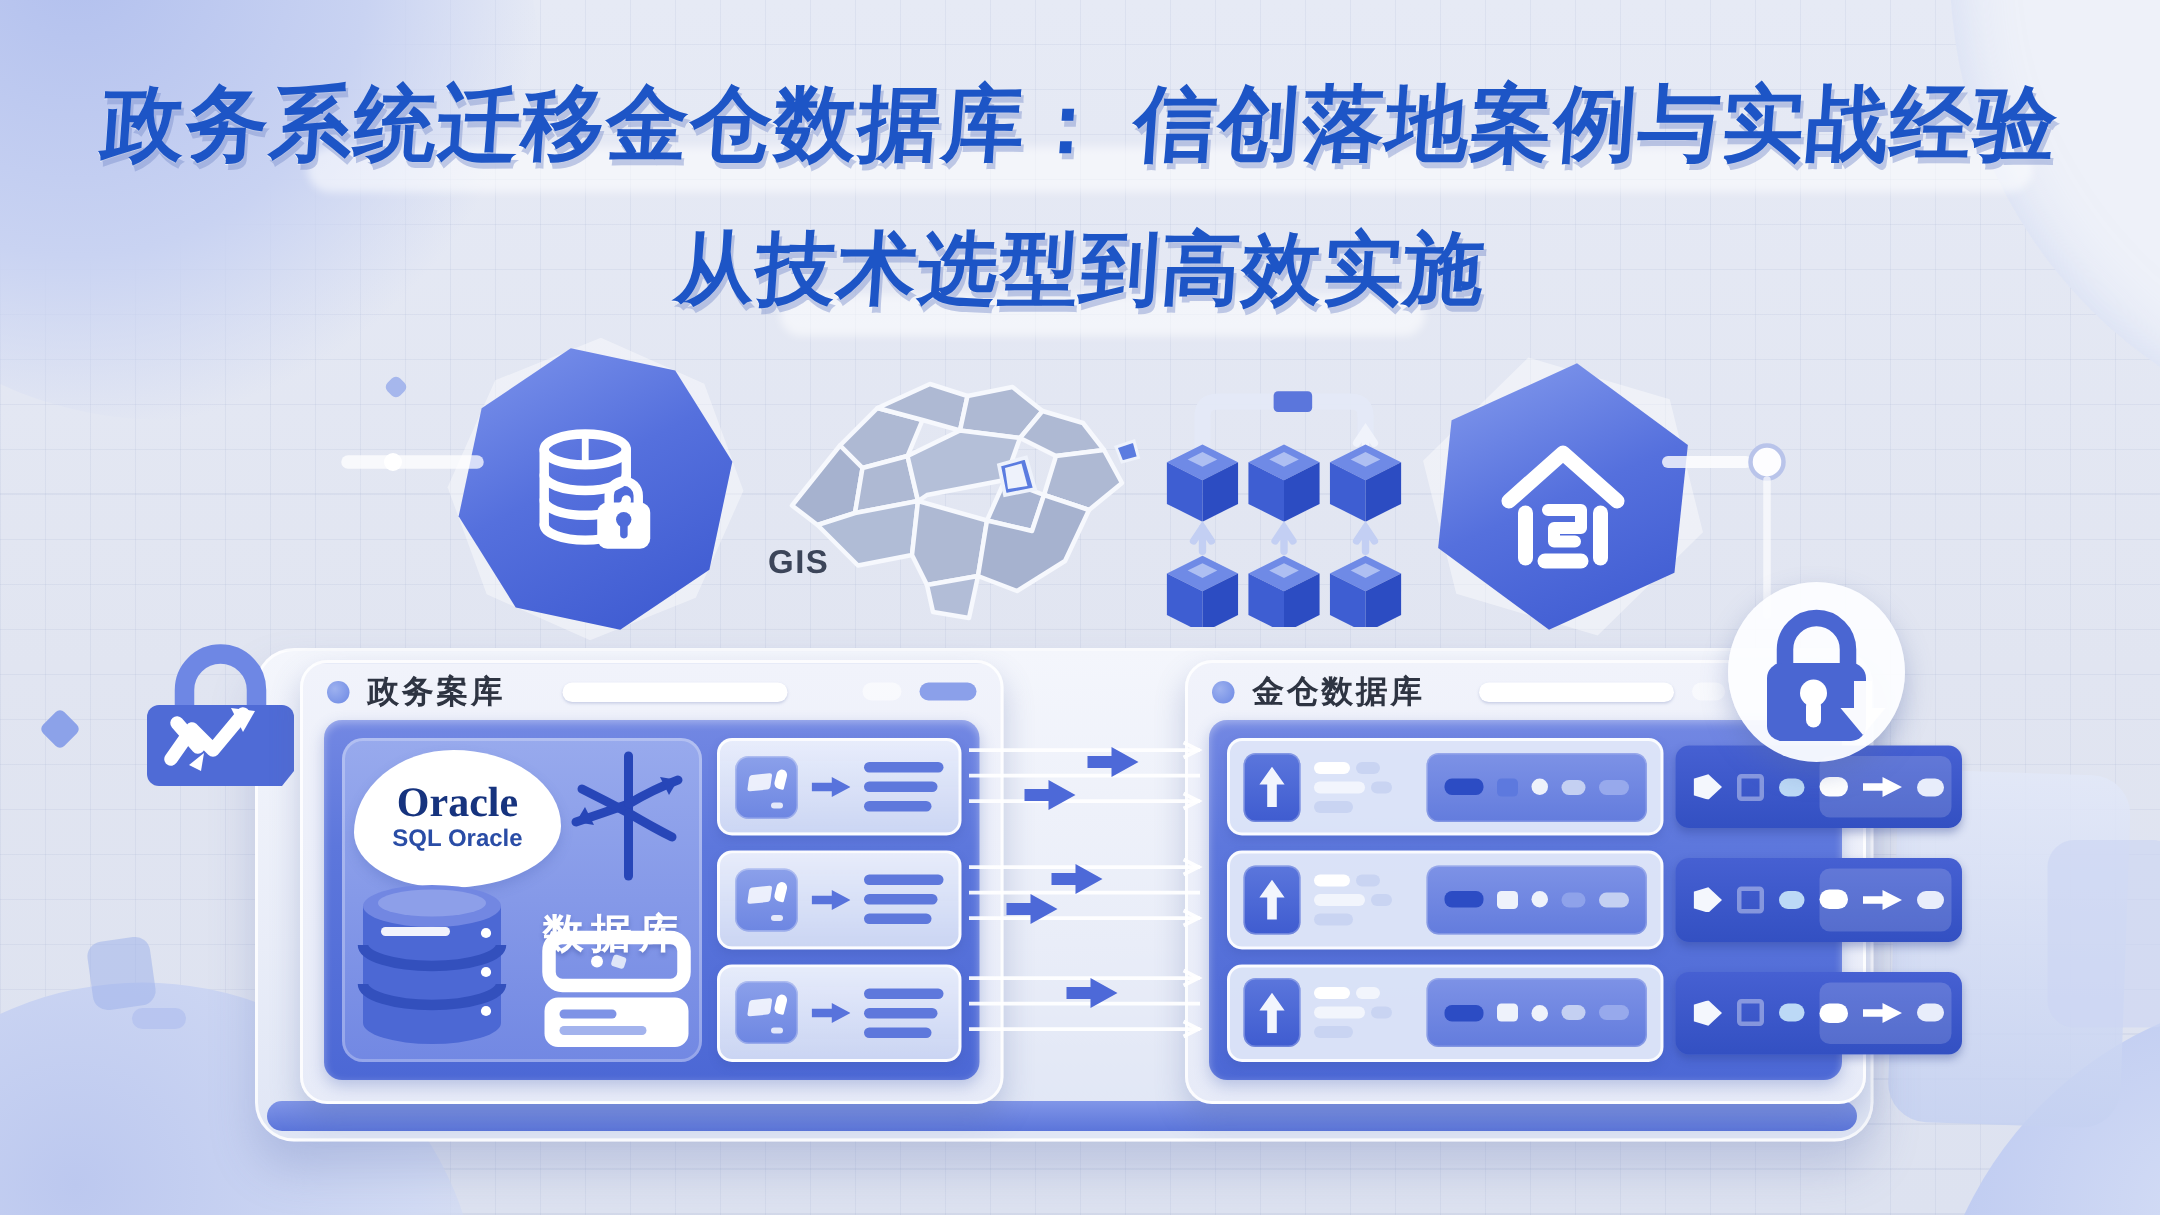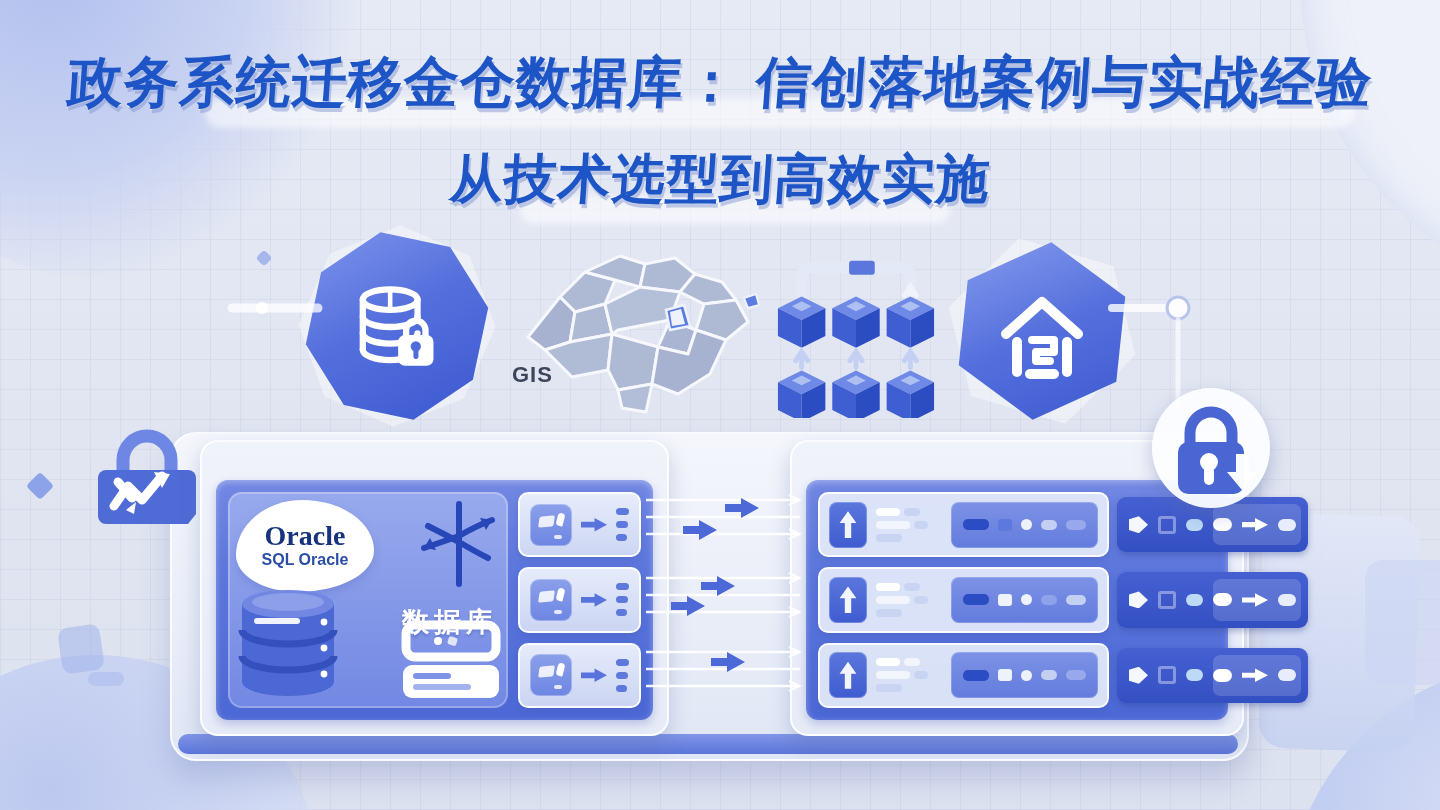--- a/index.html
+++ b/index.html
@@ -75,21 +75,21 @@
   .hdr-dot{width:15px;height:15px;border-radius:50%;background:radial-gradient(circle at 35% 35%,#9db1ef,#6c88e4);}
   .hdr-title{font-size:21px;font-weight:700;color:#2e3442;letter-spacing:2px;white-space:nowrap;}
   .hdr-bar{height:13px;border-radius:7px;background:#fff;box-shadow:0 1px 2px rgba(120,135,185,.35);}
   .hdr-bar-faint{height:12px;border-radius:6px;background:rgba(255,255,255,.55);}
   .hdr-pill-blue{width:38px;height:12px;border-radius:6px;background:#8ba0ea;}
   .panel-body{position:absolute;left:14px;right:14px;top:38px;bottom:14px;border-radius:12px;
     background:linear-gradient(180deg,#7388e3 0%,#5d77dc 35%,#4c68d5 100%);
     box-shadow:inset 0 2px 6px rgba(255,255,255,.35),0 4px 10px rgba(70,95,180,.3);padding:12px;display:flex;gap:10px;box-sizing:border-box;}
   
   .oracle-zone{position:relative;width:240px;border-radius:14px;flex:none;
-    background:linear-gradient(180deg,#98aaed 0%,#7288e3 100%);box-shadow:inset 0 0 0 2px rgba(255,255,255,.25);padding-left:40px;}
+    background:linear-gradient(180deg,#98aaed 0%,#7288e3 100%);box-shadow:inset 0 0 0 2px rgba(255,255,255,.25);}
   .oracle-blob{position:absolute;left:8px;top:8px;width:138px;height:92px;background:#fff;
     border-radius:48% 52% 55% 45%/60% 55% 45% 40%;box-shadow:0 4px 8px rgba(70,95,180,.25);
     display:flex;flex-direction:column;align-items:center;justify-content:center;}
   .oracle-word{font-family:"Liberation Serif",serif;font-weight:700;font-size:28px;color:#16337e;line-height:1;}
   .sql-word{font-weight:700;font-size:16px;color:#2a4da6;line-height:1.2;}
   .net-icon{position:absolute;right:6px;top:6px;}
   .db-label{position:absolute;right:10px;top:112px;color:#fff;font-size:27px;font-weight:700;letter-spacing:5px;
     text-shadow:0 2px 3px rgba(50,70,150,.4);}
   .db-cyl{position:absolute;left:8px;bottom:4px;}
   .server-card{position:absolute;right:6px;bottom:8px;}
@@ -285,20 +285,27 @@
       </g>
       <polygon points="62,54 78,56 70,70" fill="#ffffff"></polygon>
       <polygon points="44,84 34,92 42,96" fill="#ffffff"></polygon>
     </svg>
   </div>
 
   <div class="abs platform"></div>
   <div class="abs platform-edge"></div>
 
   <div class="abs panel panel-left">
+    <div class="panel-header">
+      <span class="hdr-dot"></span>
+      <span class="hdr-title">政务案库</span>
+      <span class="hdr-bar" style="width:150px;margin-left:26px;"></span>
+      <span class="hdr-bar-faint" style="width:26px;margin-left:auto;"></span>
+      <span class="hdr-pill-blue"></span>
+    </div>
     <div class="panel-body">
       <div class="oracle-zone">
         <div class="oracle-blob">
           <span class="oracle-word">Oracle</span>
           <span class="sql-word">SQL Oracle</span>
         </div>
         <svg class="net-icon" width="86" height="92" viewBox="0 0 86 92">
           <g fill="none" stroke="#2746b8" stroke-width="6" stroke-linecap="round">
             <path d="M43,6 V86"></path>
             <path d="M8,50 Q26,44 43,38"></path>
@@ -368,20 +375,26 @@
               <span></span>
               <span></span>
               <span></span>
             </span>
         </div>
       </div>
     </div>
   </div>
 
   <div class="abs panel panel-right">
+    <div class="panel-header">
+      <span class="hdr-dot"></span>
+      <span class="hdr-title">金仓数据库</span>
+      <span class="hdr-bar" style="width:130px;margin-left:24px;"></span>
+      <span class="hdr-bar-faint" style="width:22px;"></span>
+    </div>
     <div class="panel-body kb-body">
       <div class="kb-row">
         <div class="kb-left">
           <span class="kb-icon">
               <span class="kb-up"></span>
             </span>
           <span class="kb-pills">
             <span class="r">
                 <i class="p-w" style="width:24px;"></i>
                 <i class="p-l" style="width:16px;"></i>

